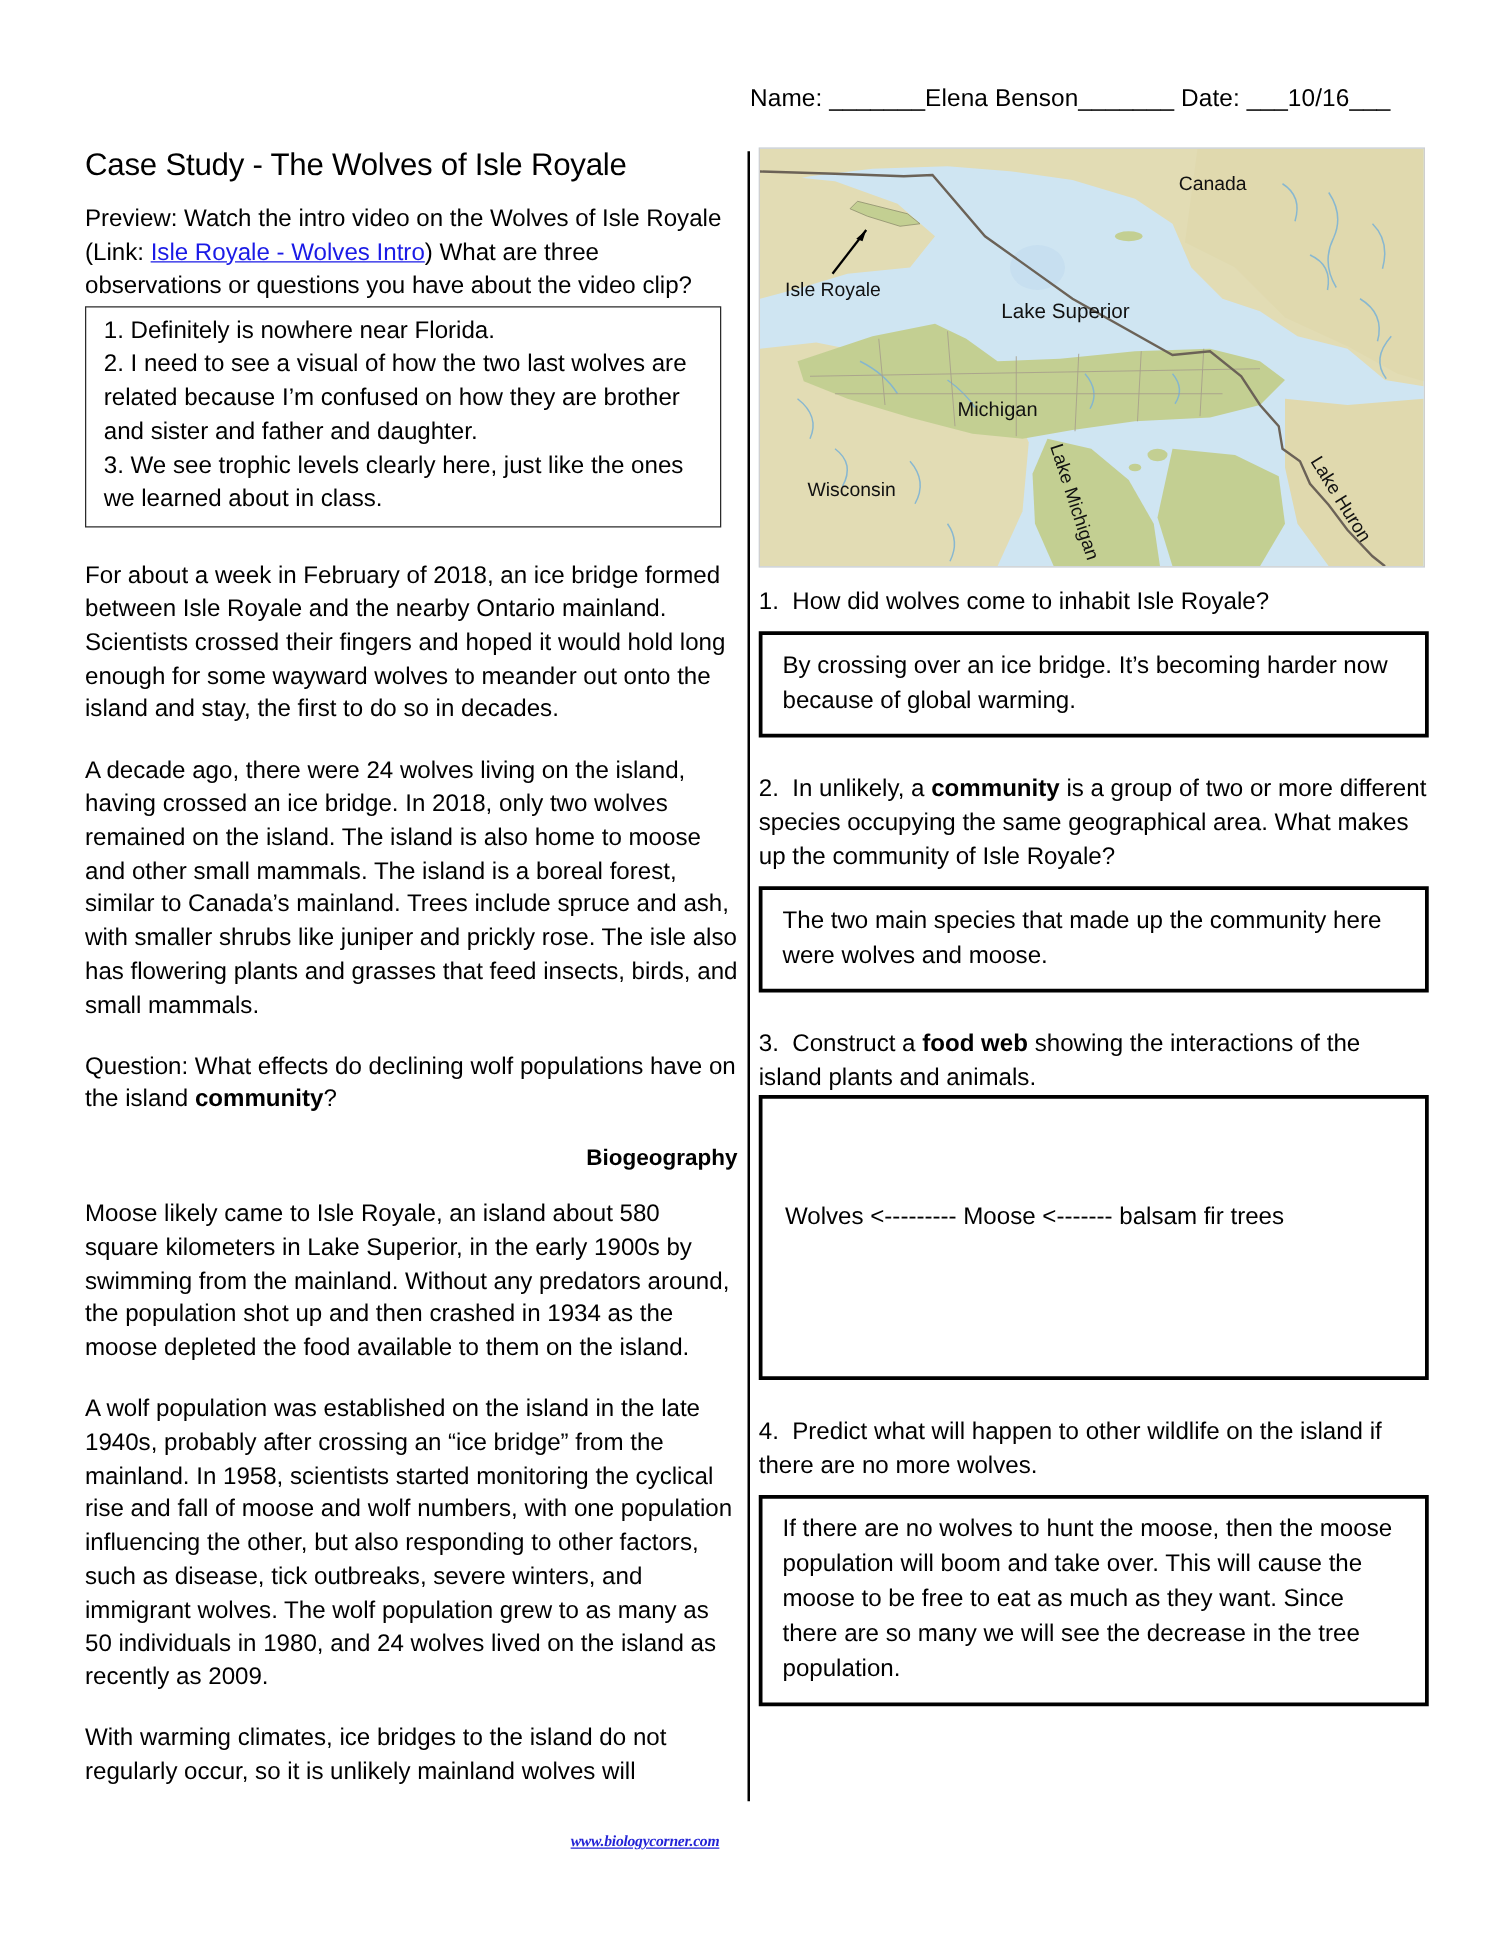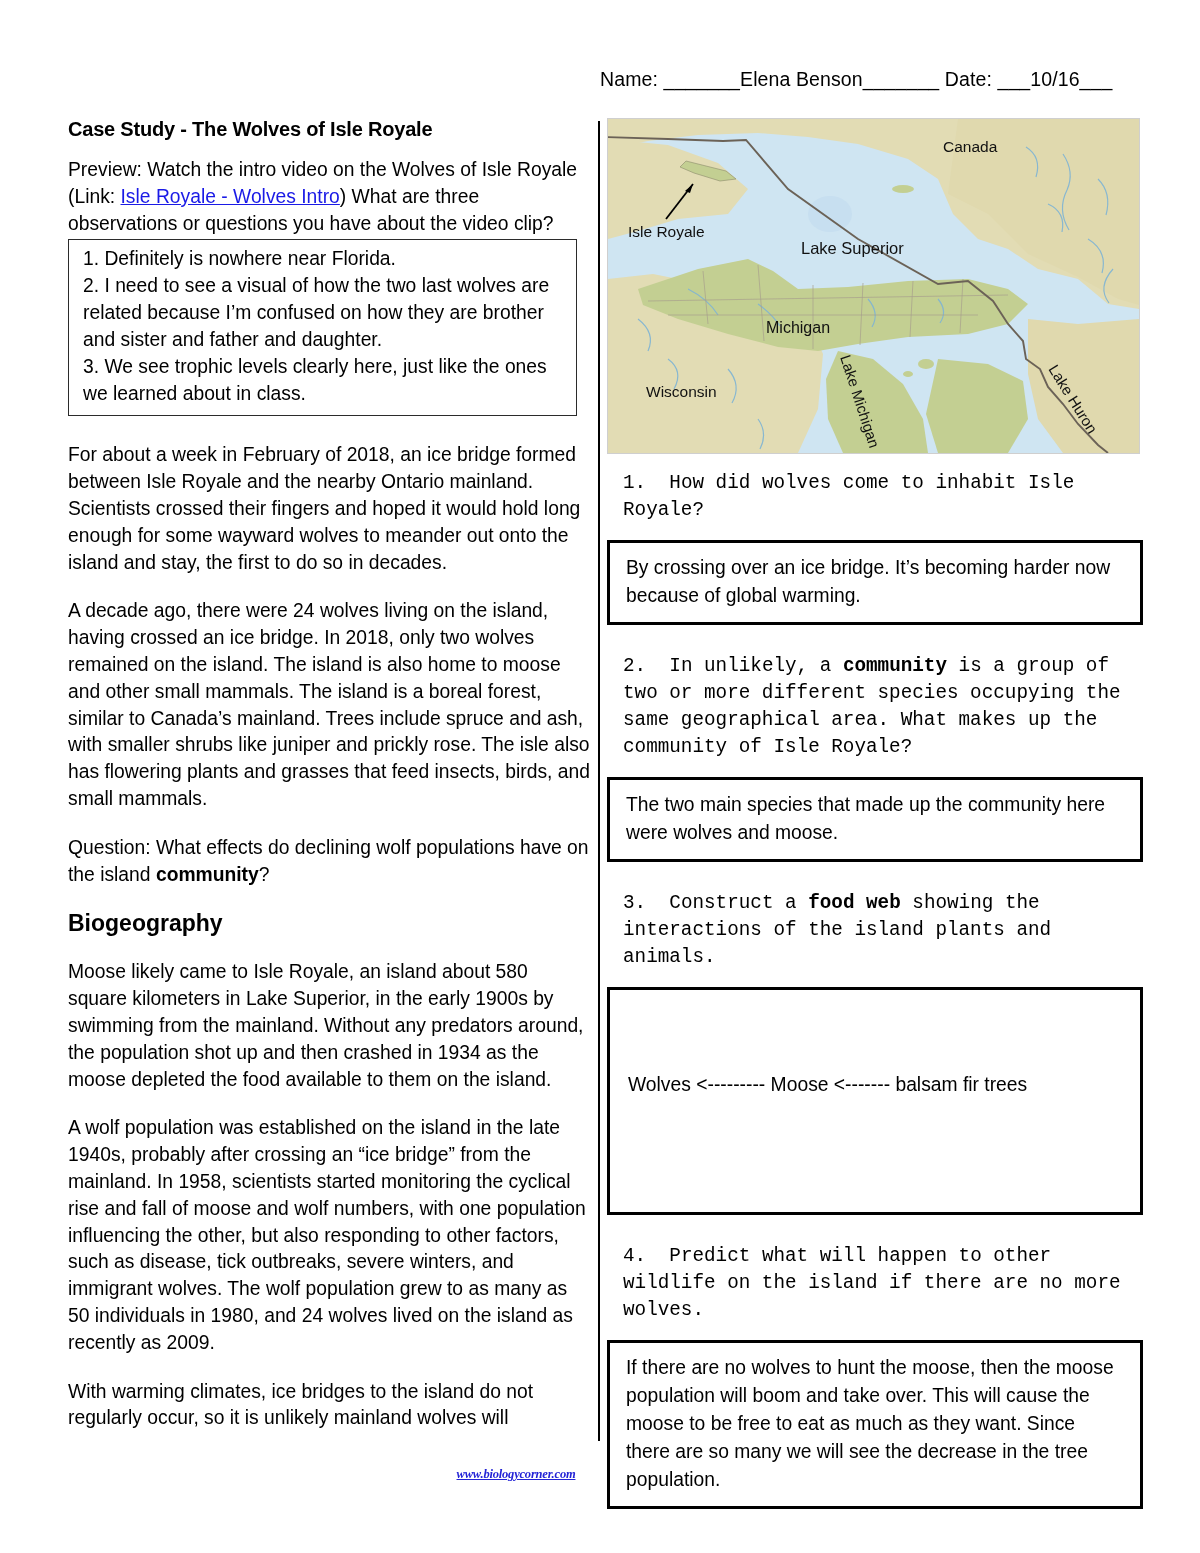--- a/index.html
+++ b/index.html
@@ -50,43 +50,44 @@
     border-left: 2px solid #000;
   }
   .col-right {
     position: absolute;
     left: 539px;
     top: 0;
     width: 536px;
   }
 
   h1.title {
-    font-size: 20px;
-    font-weight: bold;
+    font-size: 25px;
+    font-weight: normal;
     margin: 0 0 16px 0;
     letter-spacing: -0.2px;
     line-height: 1.15;
   }
 
   p.para {
     font-size: 19.3px;
     line-height: 26.8px;
     margin: 0 0 22px 0;
   }
   p.para.tight { margin-bottom: 0; }
 
   .link {
     color: #1a1ae6;
     text-decoration: underline;
   }
 
   h2.subhead {
-    font-size: 23px;
+    font-size: 18px;
     font-weight: bold;
     margin: 0 0 22px 0;
+    text-align: right;
   }
 
   
   .box-thin {
     border: 1.5px solid #2b2b2b;
     padding: 5px 14px 8px 14px;
     margin: 2px 13px 26px 0;
   }
   .box-thin .line {
     font-size: 19.3px;
@@ -102,22 +103,21 @@
   }
   .box-thick p {
     font-size: 19.3px;
     line-height: 28px;
     margin: 0;
   }
 
   .question {
     font-size: 19.3px;
     line-height: 27px;
-    margin: 16px;
-    font-family: Liberation Mono, monospace;
+    margin: 0;
   }
   .q-block { margin-bottom: 28px; }
   .q-block:last-child { margin-bottom: 0; }
 
   .foodweb-box {
     border: 3.5px solid #000;
     height: 228px;
     position: relative;
   }
   .foodweb-text {

